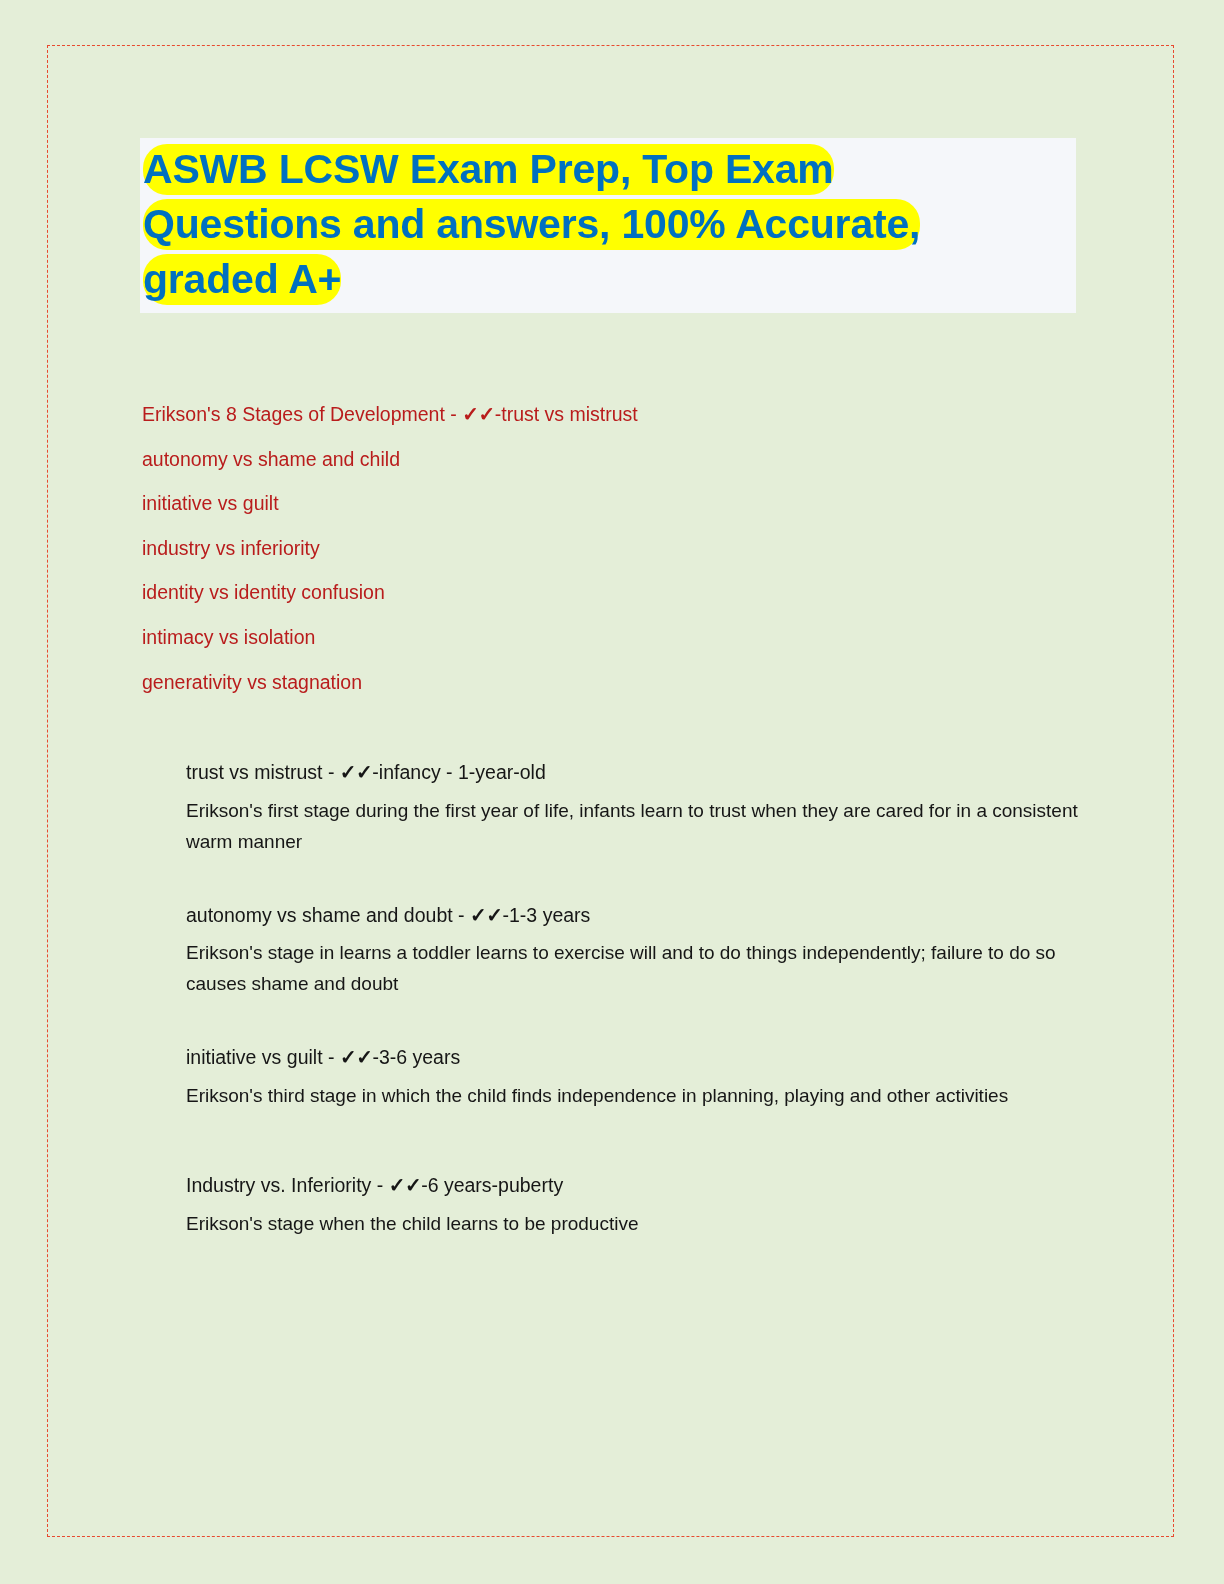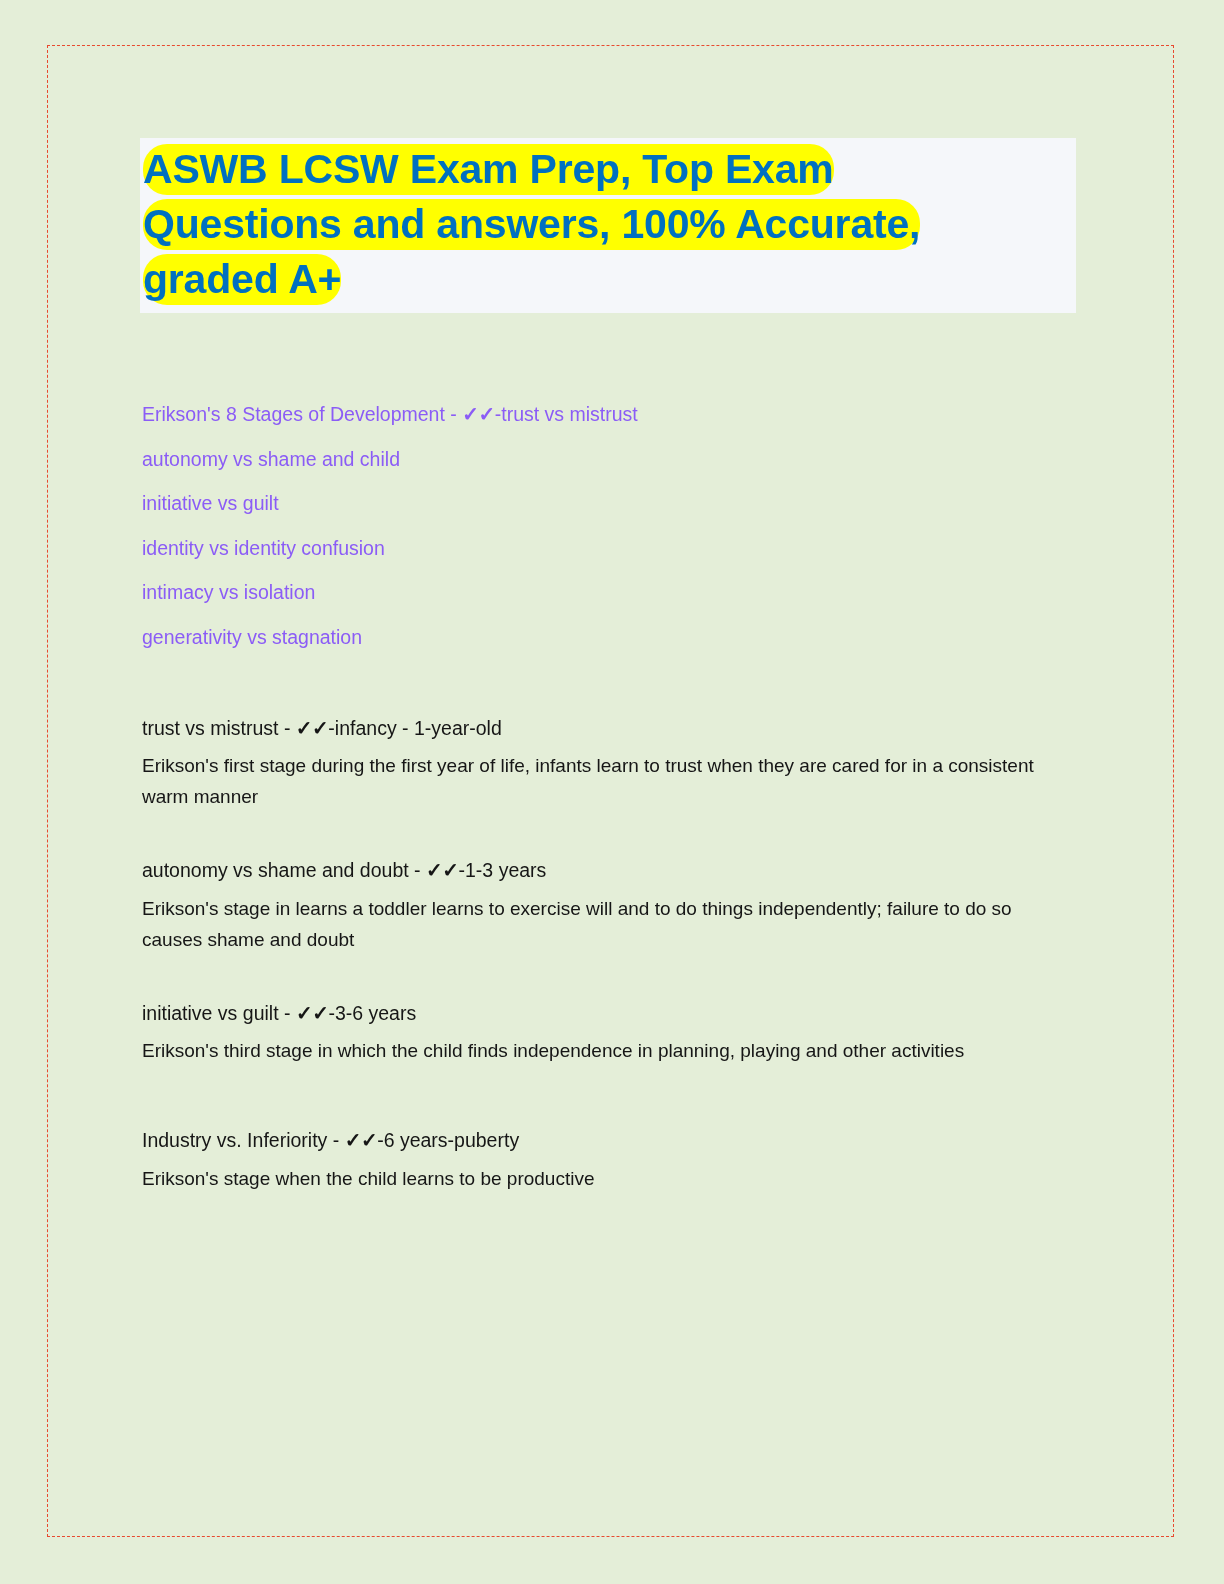--- a/index.html
+++ b/index.html
@@ -67,26 +67,27 @@
   .body-area {
     position: absolute;
     left: 142px;
     top: 392px;
     width: 935px;
   }
 
   .stage-line {
     font-size: 19.5px;
     line-height: 44.6px;
-    color: #8b5cf6;
+    color: #b91c1c;
     white-space: nowrap;
   }
 
   .qa-block {
     margin-top: 0;
+    margin-left: 44px;
   }
   .q-line {
     font-size: 19.5px;
     line-height: 44.6px;
     color: #161616;
     white-space: nowrap;
   }
   .a-line {
     font-size: 19px;
     line-height: 31px;
@@ -112,20 +113,21 @@
   <div class="title-block">
     <div class="title-text"><span class="hl">ASWB LCSW Exam Prep, Top Exam</span><br><span class="hl">Questions and answers, 100% Accurate,</span><br><span class="hl">graded A+</span></div>
   </div>
 
   <div class="body-area">
 
     <div>
       <div class="stage-line"><span>Erikson's 8 Stages of Development -</span> <span class="check">✓✓</span><span>-trust vs mistrust</span></div>
       <div class="stage-line">autonomy vs shame and child</div>
       <div class="stage-line">initiative vs guilt</div>
+      <div class="stage-line">industry vs inferiority</div>
       <div class="stage-line">identity vs identity confusion</div>
       <div class="stage-line">intimacy vs isolation</div>
       <div class="stage-line">generativity vs stagnation</div>
     </div>
 
     <div class="spacer-lg"></div>
 
     <div class="qa-block">
       <div class="q-line"><span>trust vs mistrust -</span> <span class="check">✓✓</span><span>-infancy - 1-year-old</span></div>
       <div class="a-line">Erikson's first stage during the first year of life, infants learn to trust when they are cared for in a consistent warm manner</div>

